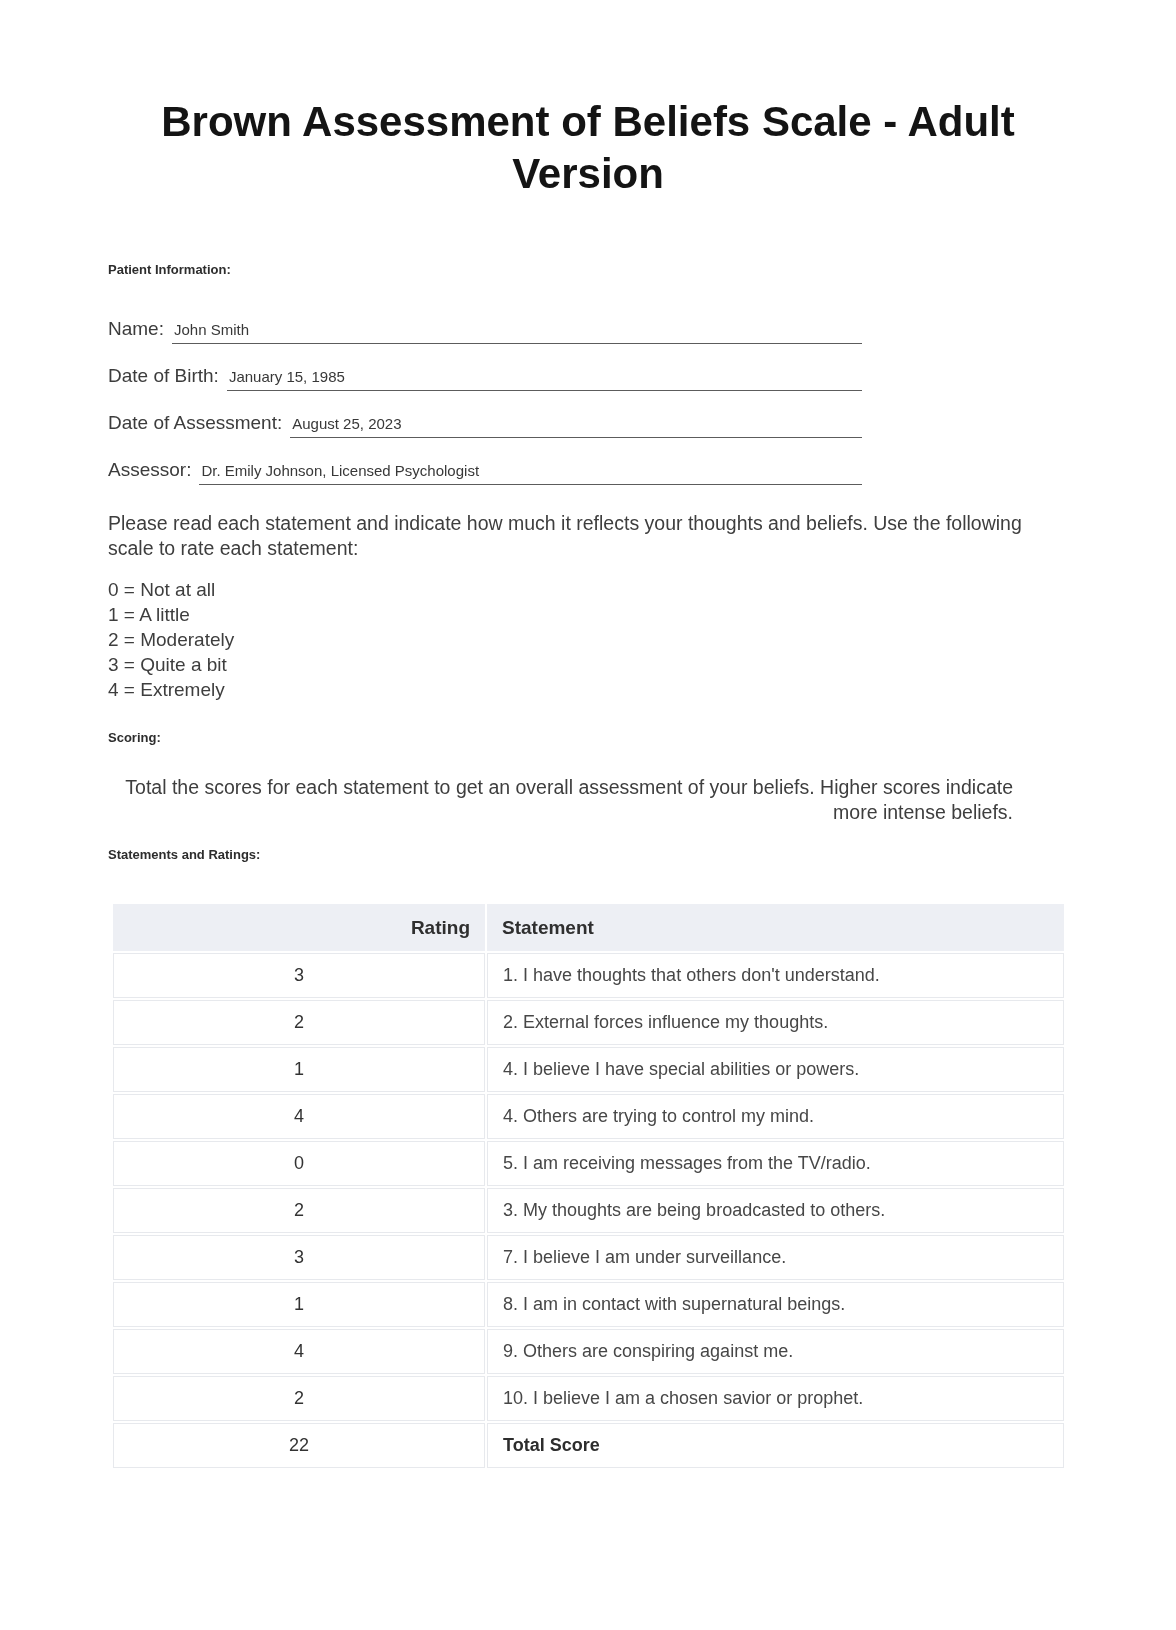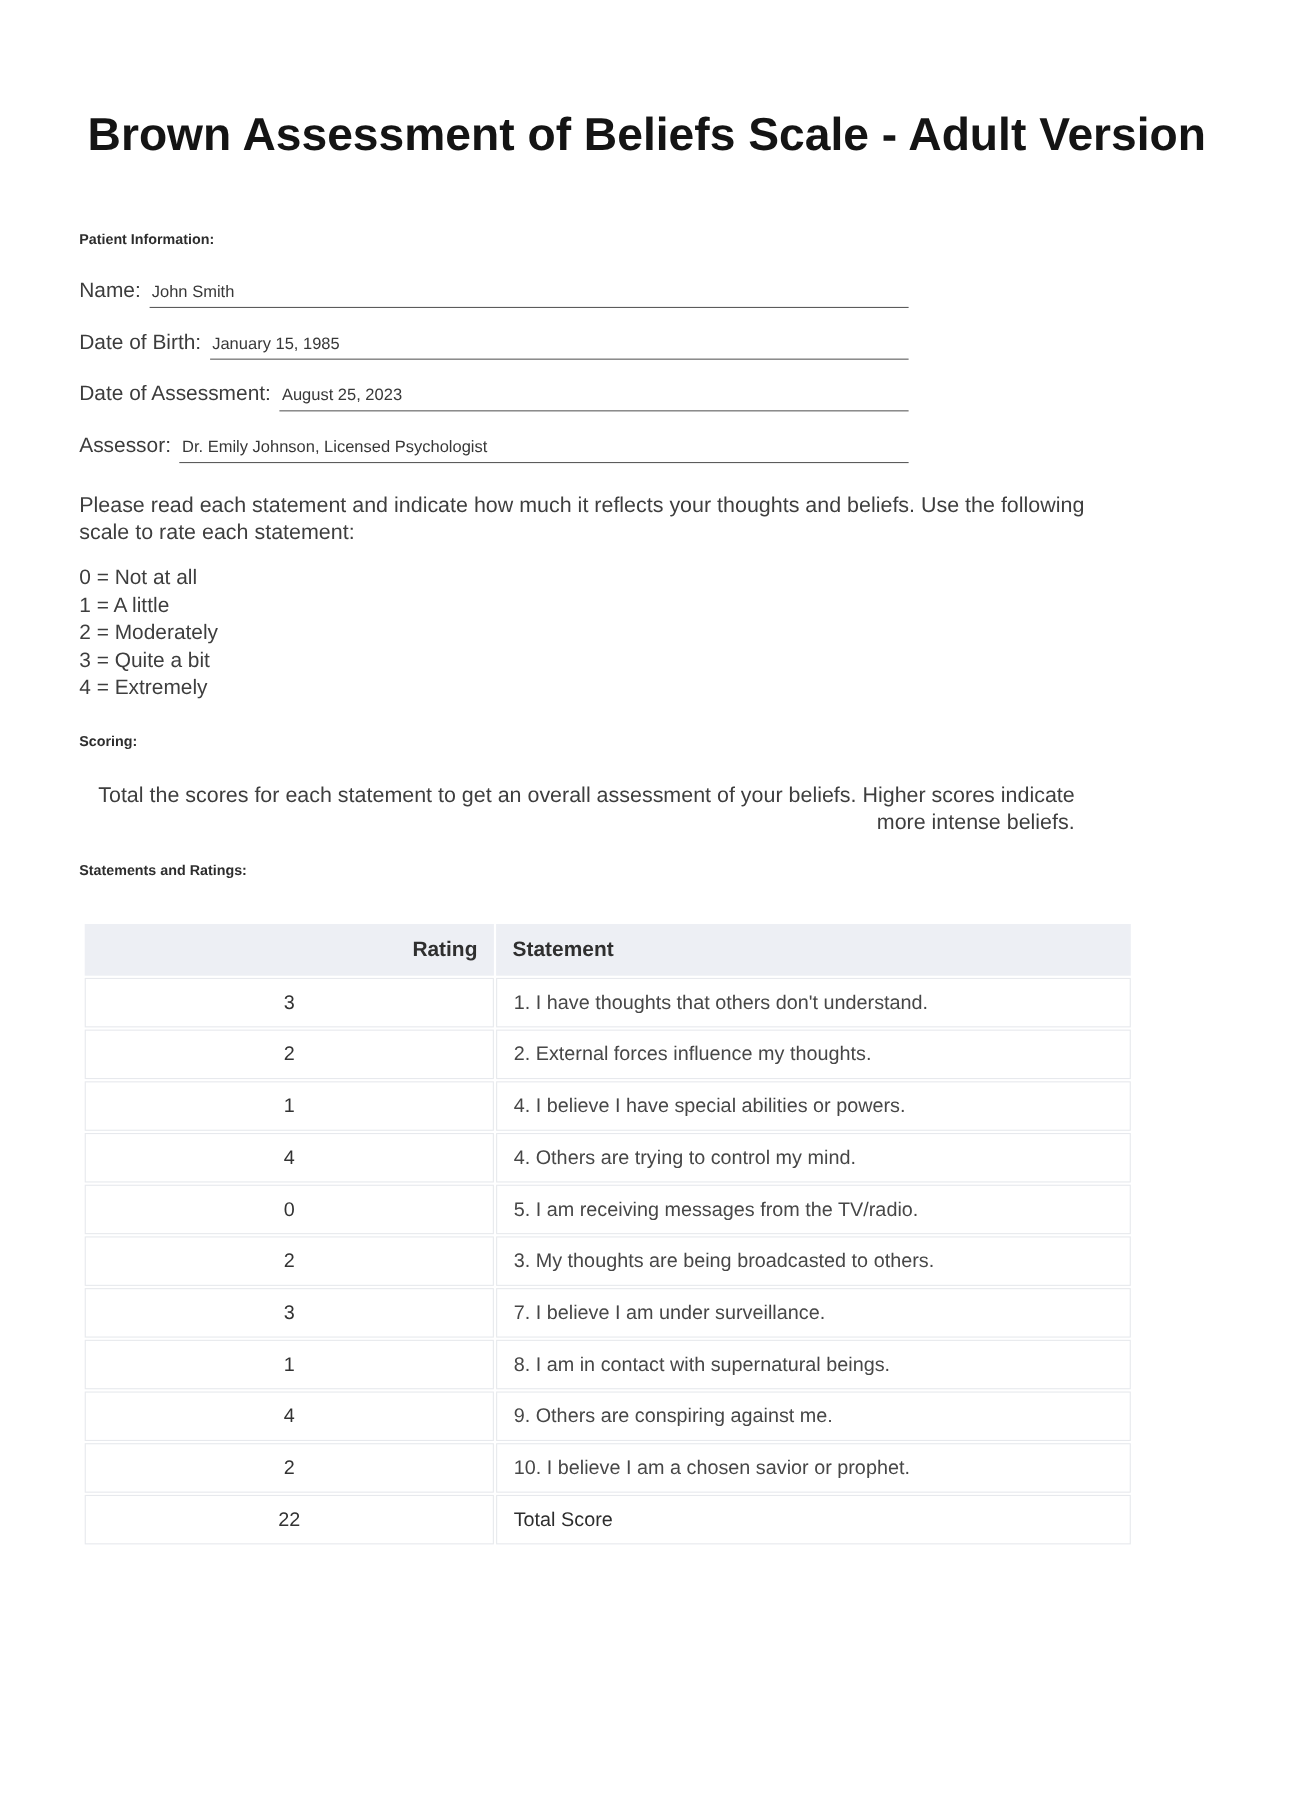--- a/index.html
+++ b/index.html
@@ -7,21 +7,21 @@
   body {
     width: 1176px;
     height: 1630px;
     background: #ffffff;
     font-family: "Liberation Sans", sans-serif;
     color: #3c3c3c;
   }
   .page {
     width: 1176px;
     height: 1630px;
-    padding: 0 72px;
+    padding: 0 108px;
     overflow: hidden;
   }
   h1.doc-title {
     margin: 96px 0 0 0;
     font-size: 42px;
     line-height: 52px;
     font-weight: bold;
     color: #141414;
     text-align: center;
   }
@@ -36,21 +36,21 @@
   #instructions-heading { margin-top: 64px; }
   #scoring-heading { margin-top: 24px; }
   #ratings-heading { margin-top: 18px; }
 
   .field-row {
     display: flex;
     align-items: baseline;
     width: 754px;
     margin-top: 20px;
   }
-  .field-row:first-child { margin-top: 24px; }
+  .field-row:first-child { margin-top: 36px; }
   .field-label {
     font-size: 19px;
     line-height: 23px;
     color: #3c3c3c;
     padding-right: 8px;
     white-space: pre;
   }
   .field-value {
     flex: 1;
     font-size: 15px;
@@ -98,21 +98,21 @@
     line-height: 19px;
     color: #474747;
     padding: 12px 15px;
   }
   table.ratings td.rating-cell {
     text-align: center;
     color: #333333;
     padding: 12px 0;
   }
   table.ratings tr.total-row td.statement-cell {
-    font-weight: normal;
+    font-weight: bold;
     color: #2d2d2d;
   }
 </style>
 </head>
 <body>
 
 <div class="page">
 
   <h1 class="doc-title">Brown Assessment of Beliefs Scale - Adult Version</h1>
 

